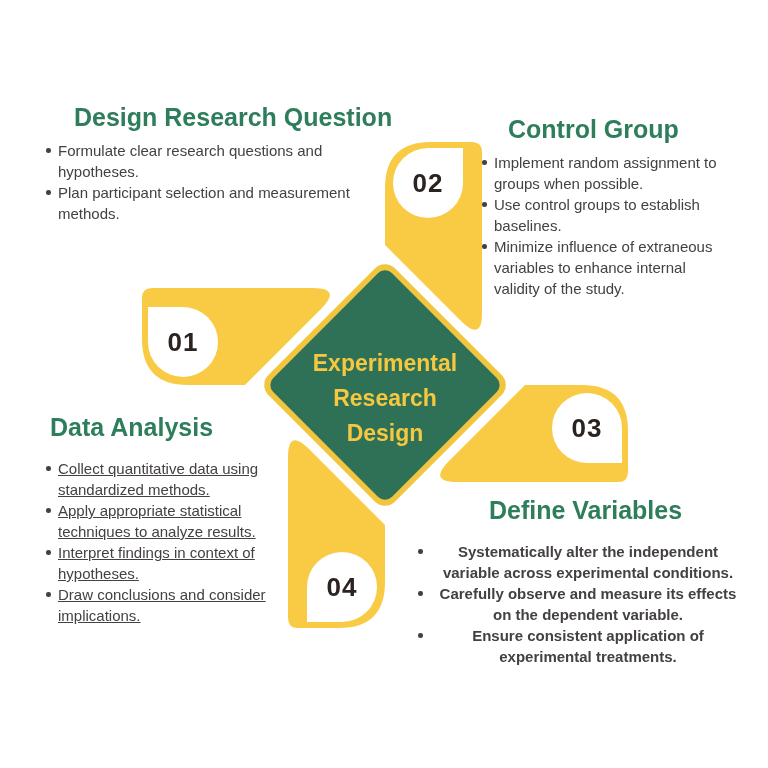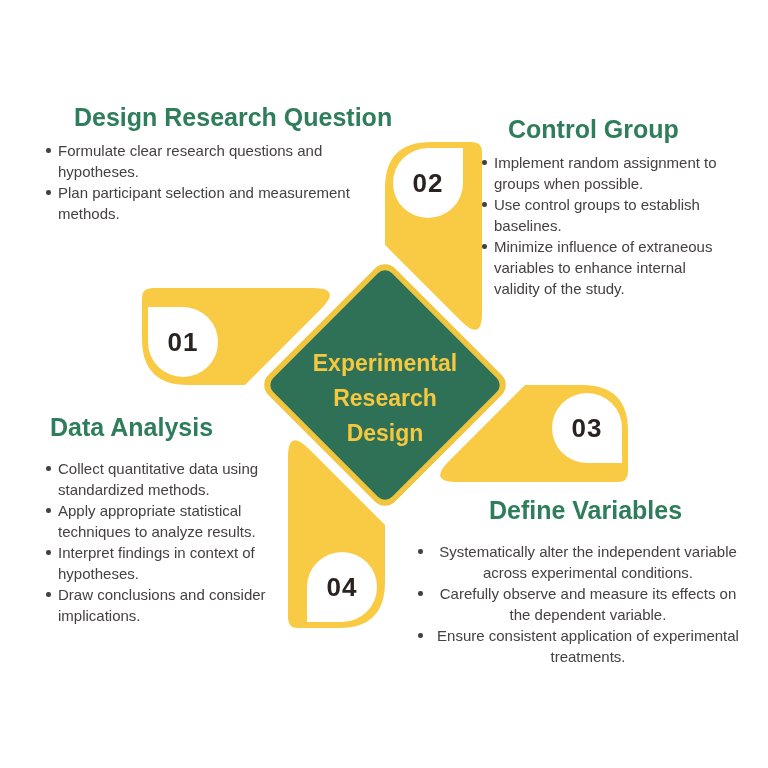--- a/index.html
+++ b/index.html
@@ -69,25 +69,25 @@
   
   .block-drq     { left: 58px;  top: 103px; width: 350px; }
   .block-drq h2  { padding-left: 16px; }
   .block-drq ul  { width: 300px; }
 
   .block-control    { left: 492px; top: 115px; width: 258px; }
   .block-control h2 { padding-left: 16px; }
   .block-control ul { margin-left: 2px; width: 237px; }
 
   .block-define     { left: 418px; top: 496px; width: 335px; text-align: center; }
-  .block-define ul  { margin-left: 12px; margin-top: 16px; width: 316px; }
+  .block-define ul  { margin-left: 12px; margin-top: 16px; width: 316px; font-weight: bold; }
 
   .block-data       { left: 42px; top: 413px; width: 235px; }
   .block-data h2    { padding-left: 8px; }
-  .block-data ul    { margin-left: 16px; margin-top: 16px; width: 216px; }
+  .block-data ul    { margin-left: 16px; margin-top: 16px; width: 216px; text-decoration: underline; }
 </style>
 </head>
 <body>
 
 <div class="canvas">
 
   <svg class="pinwheel" viewBox="0 0 768 768" aria-hidden="true">
     <defs>
       <g id="arm">
 

